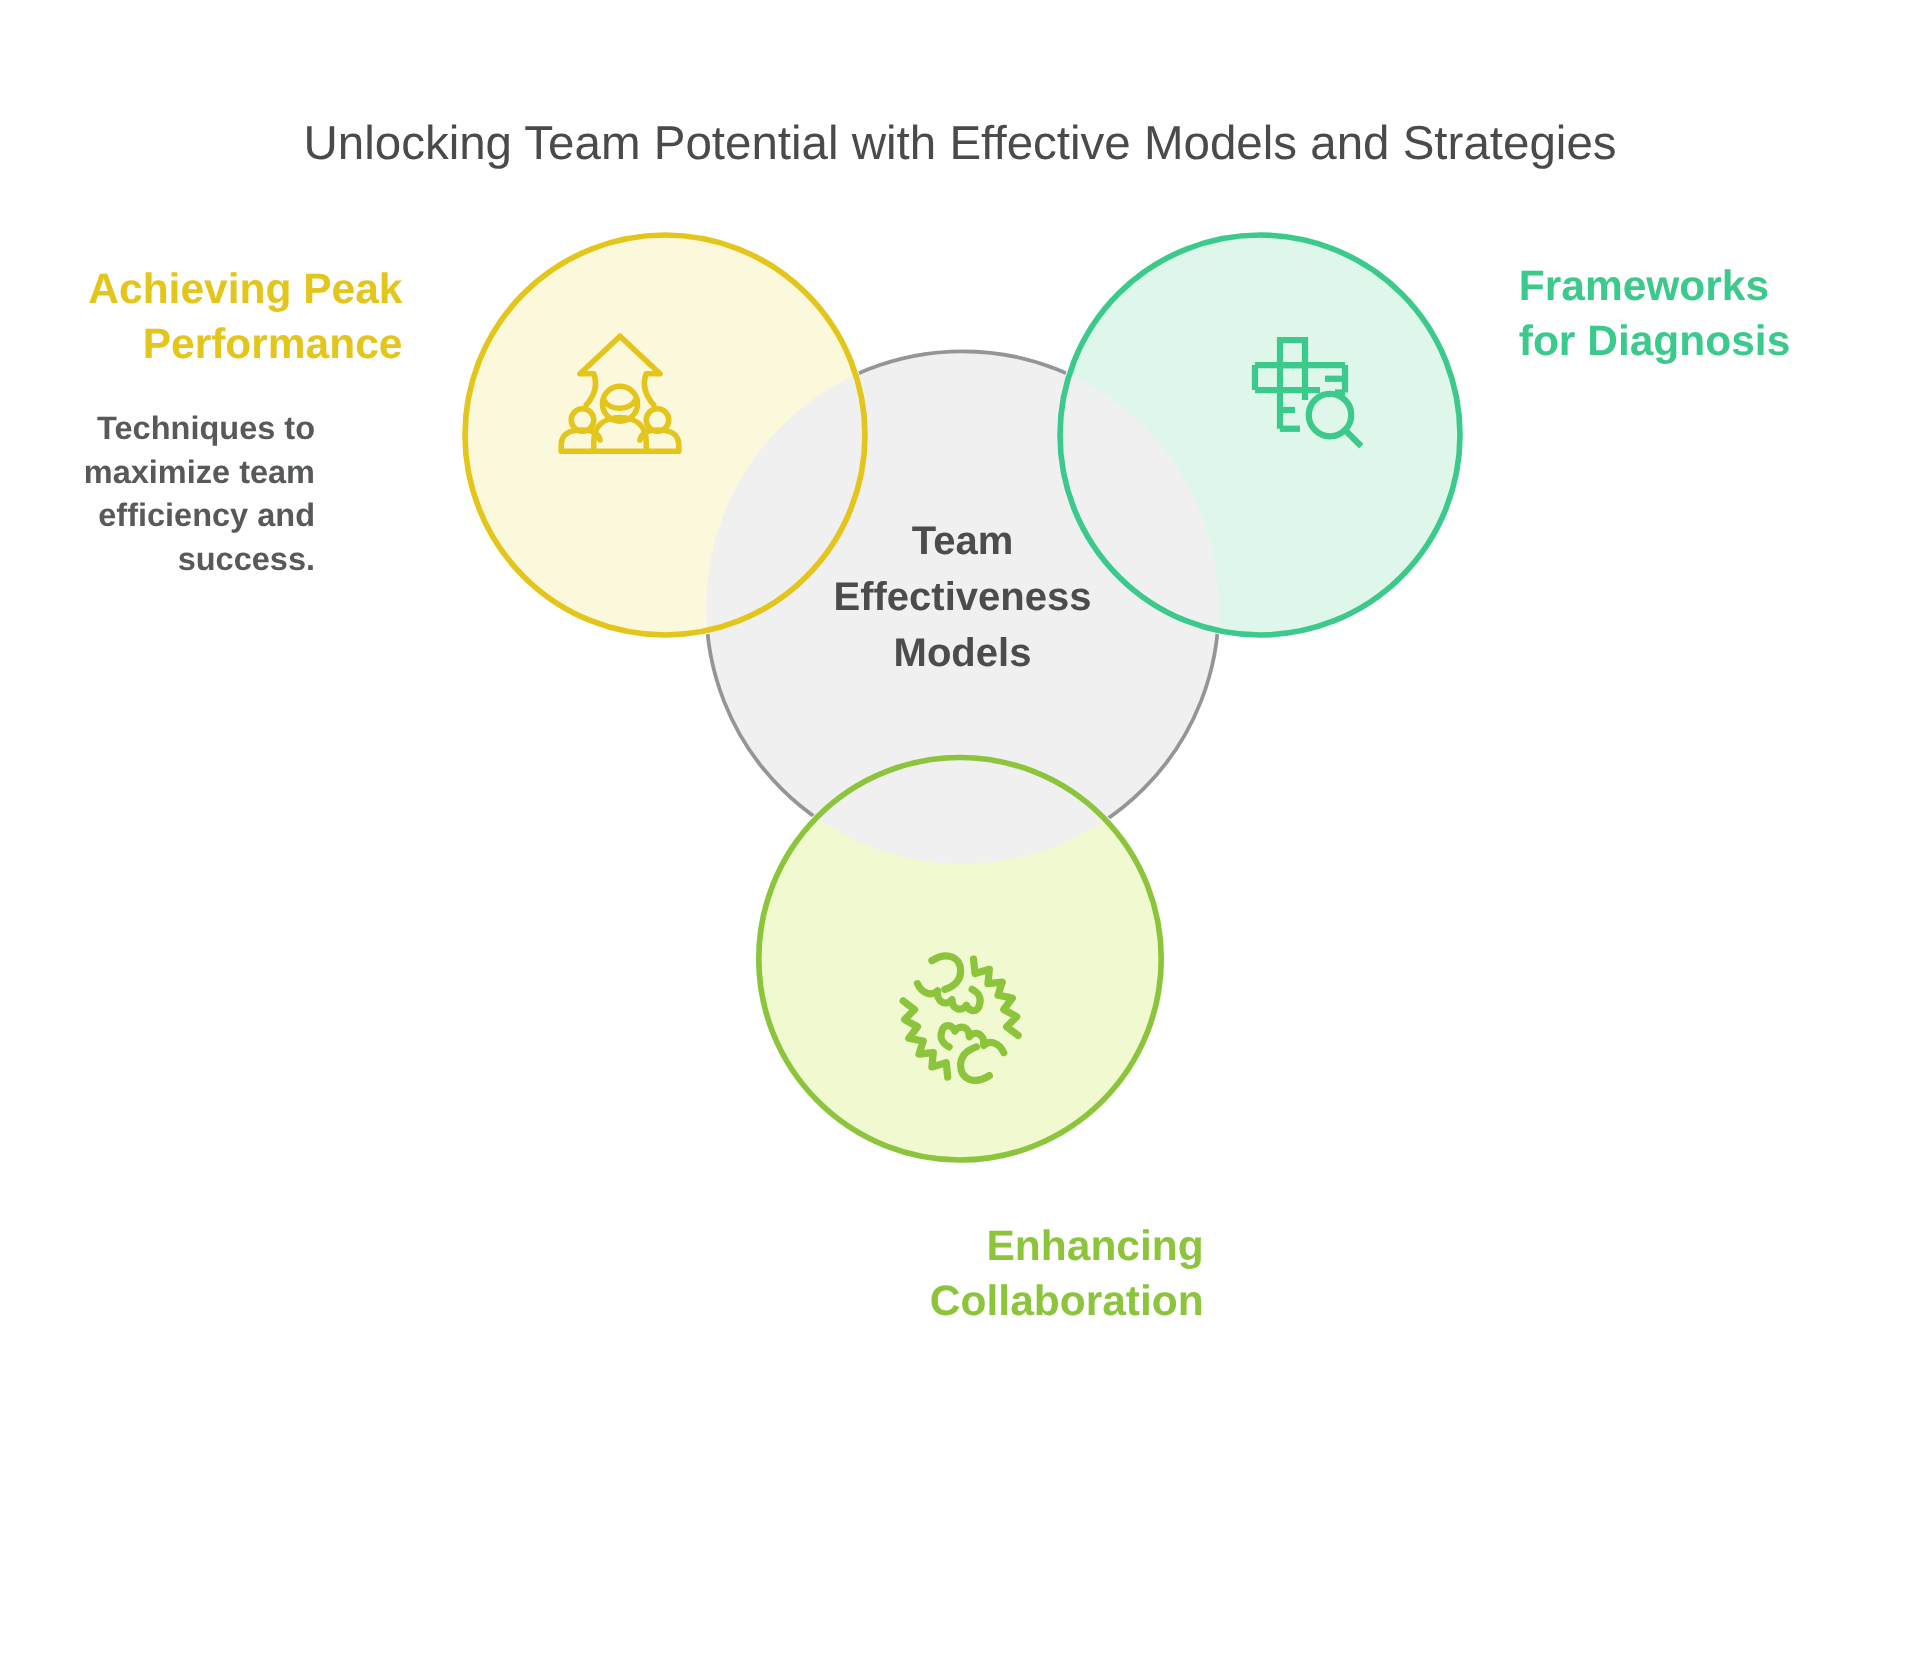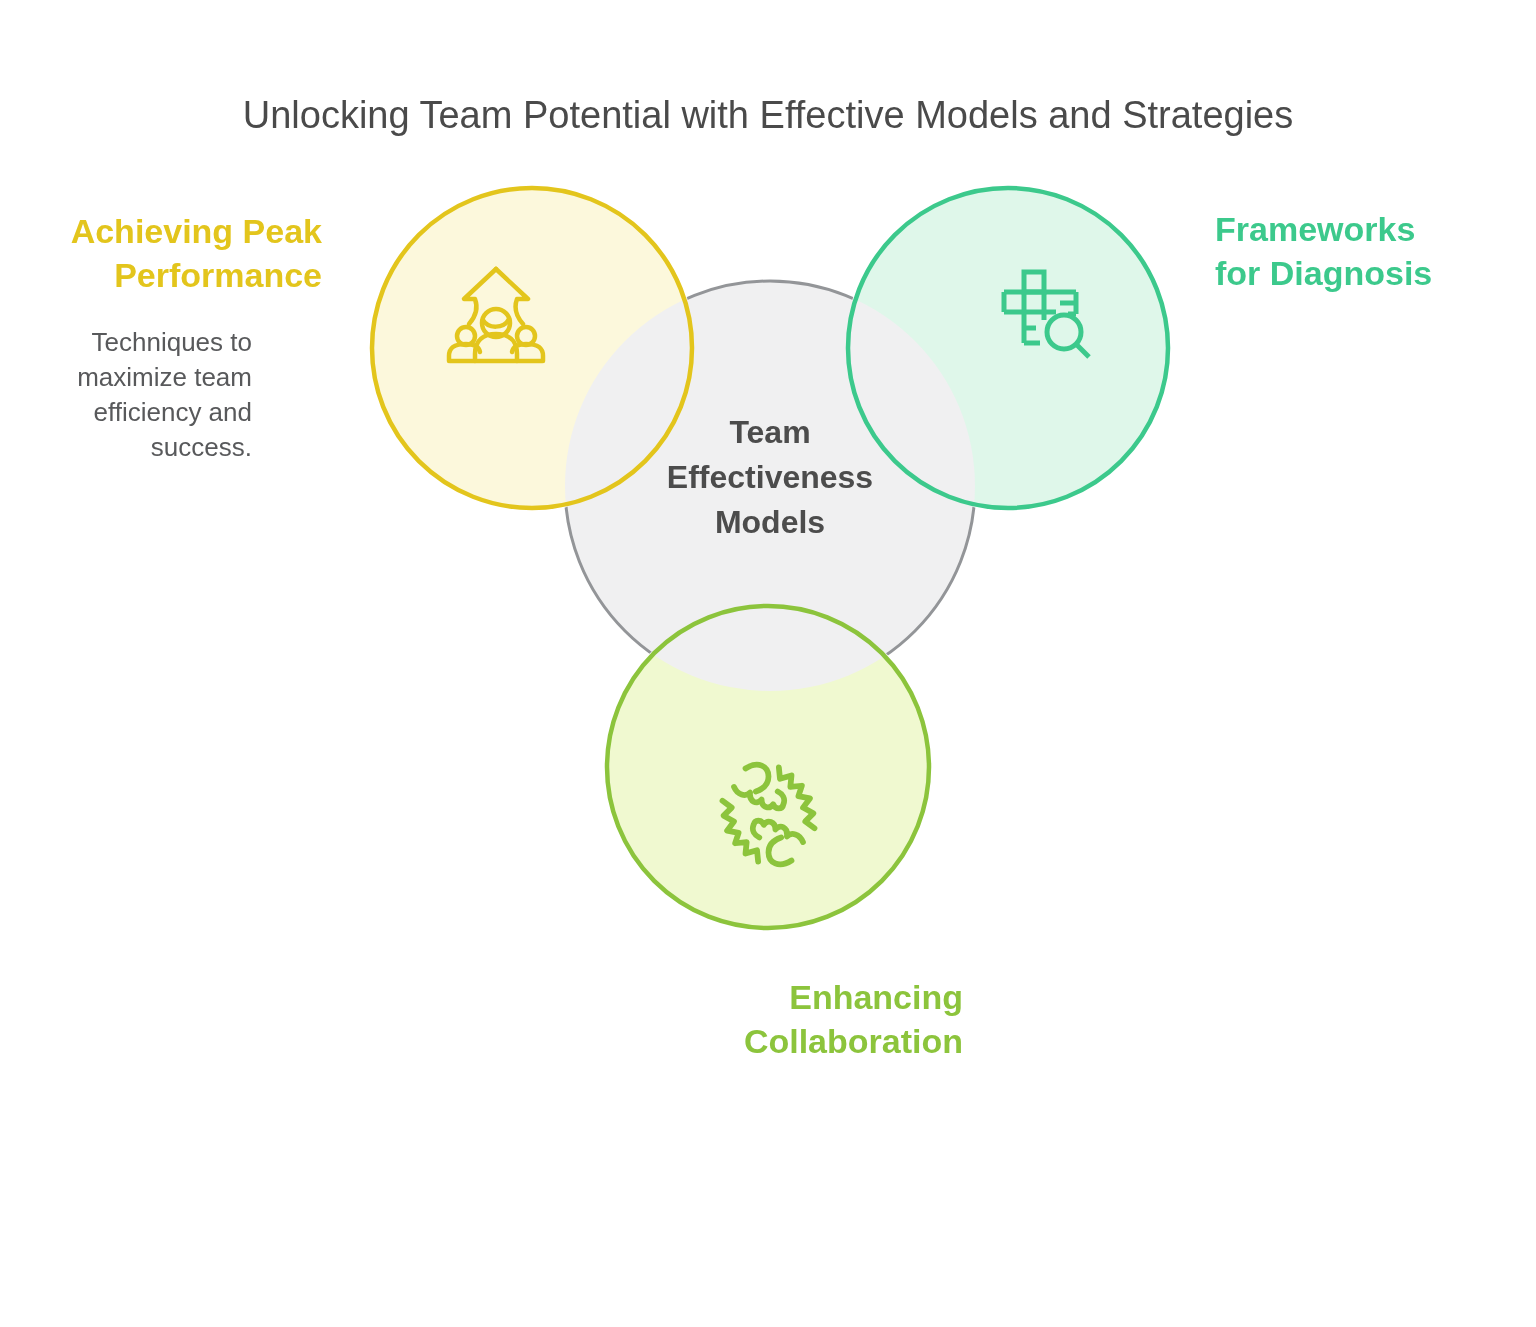--- a/index.html
+++ b/index.html
@@ -31,21 +31,21 @@
   .icon-yellow{stroke:var(--yellow);stroke-width:4.5px;}
   .icon-teal{stroke:var(--teal);stroke-width:5px;stroke-linecap:butt;stroke-linejoin:miter;}
   .icon-lime{stroke:var(--lime);stroke-width:5px;}
   .block{position:absolute;}
   .block h2{
     font-size:34px;line-height:44px;font-weight:700;
     margin:0 0 28px 0;white-space:pre-line;
   }
   .block p{
     font-size:26px;line-height:35px;margin:0;
-    color:var(--body_text);white-space:pre-line;
+    color:var(--body_text);white-space:pre-line;font-weight:bold;
   }
   .block-left{top:185px;left:22px;width:300px;text-align:right;margin-top:24px;}
   .block-left h2{color:var(--yellow);}
   .block-left p{padding-right:70px;}
   .block-right{top:185px;left:1215px;width:310px;text-align:left;}
   .block-right h2{color:var(--teal);margin-top:22px;}
   .block-bottom{top:975px;left:563px;width:400px;text-align:right;}
   .block-bottom h2{color:var(--lime);}
   .center-label{
     position:absolute;top:410px;left:618px;width:304px;

